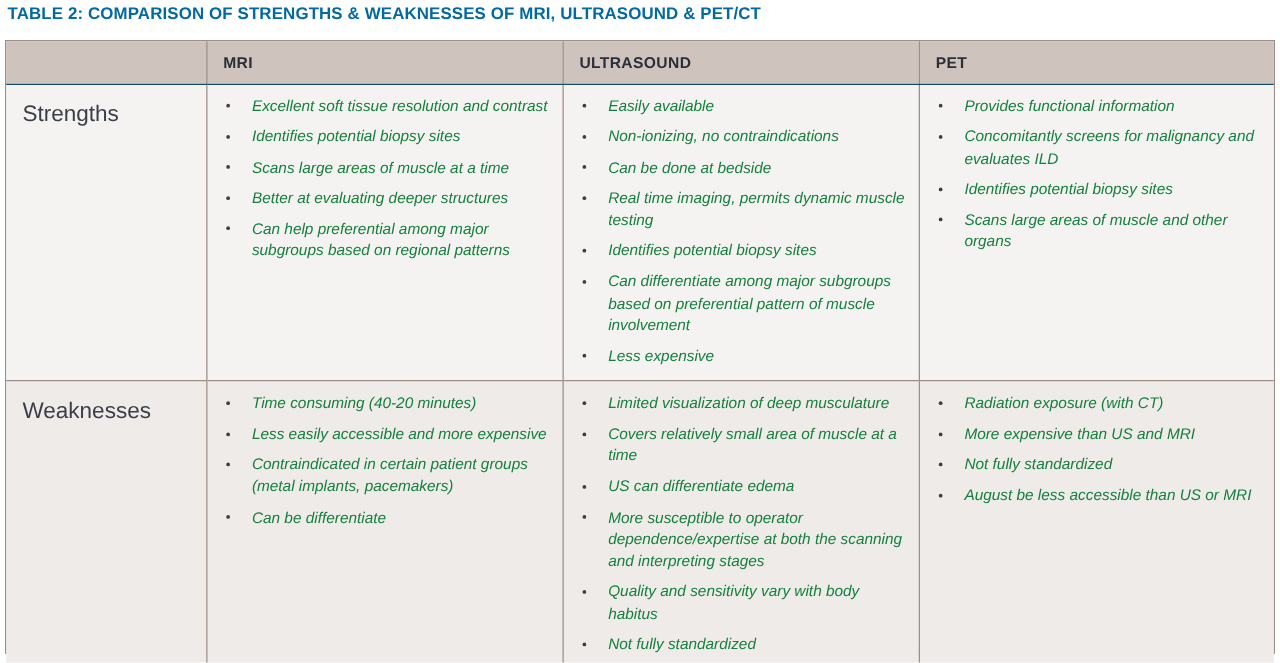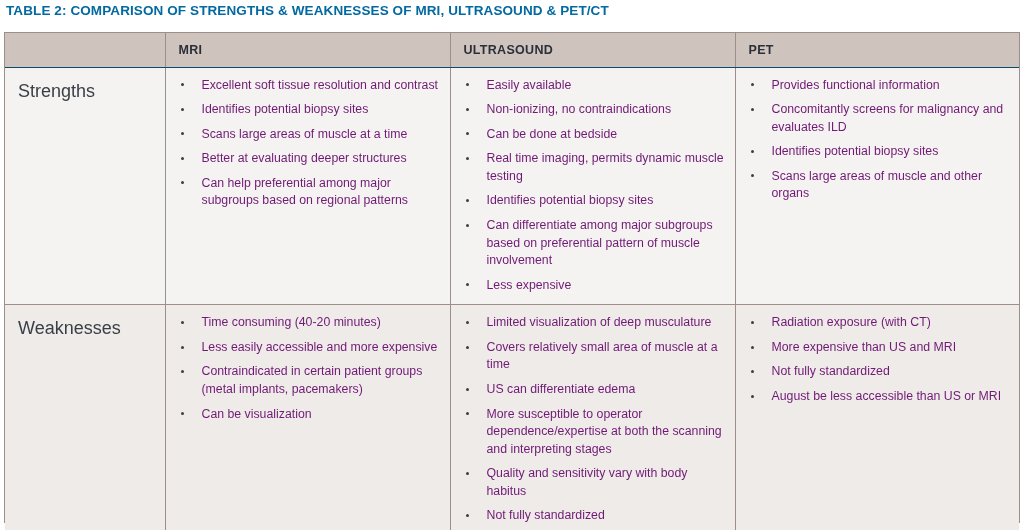--- a/index.html
+++ b/index.html
@@ -102,21 +102,22 @@
     list-style: none;
     margin: 0;
     padding: 9px 10px 10px 14px;
   }
   ul.bullets li {
     position: relative;
     padding-left: 22px;
     margin: 0 0 7px 0;
     font-size: 12.3px;
     line-height: 1.43;
-    color: #701a75;
+    color: #15803d;
+    font-style: italic;
   }
   ul.bullets li:last-child { margin-bottom: 0; }
   ul.bullets li .dot {
     position: absolute;
     left: 1px;
     top: 0.54em;
     width: 3px;
     height: 3px;
     background: #3a3f47;
     border-radius: 50%;
@@ -183,21 +184,21 @@
 
         <tr class="row-weaknesses">
           <td>
             <div class="row-label">Weaknesses</div>
           </td>
           <td>
             <ul class="bullets">
               <li><span class="dot"></span><span>Time consuming (40-20 minutes)</span></li>
               <li><span class="dot"></span><span>Less easily accessible and more expensive</span></li>
               <li><span class="dot"></span><span>Contraindicated in certain patient groups (metal implants, pacemakers)</span></li>
-              <li><span class="dot"></span><span>Can be visualization</span></li>
+              <li><span class="dot"></span><span>Can be differentiate</span></li>
             </ul>
           </td>
           <td>
             <ul class="bullets">
               <li><span class="dot"></span><span>Limited visualization of deep musculature</span></li>
               <li><span class="dot"></span><span>Covers relatively small area of muscle at a time</span></li>
               <li><span class="dot"></span><span>US can differentiate edema</span></li>
               <li><span class="dot"></span><span>More susceptible to operator dependence/expertise at both the scanning and interpreting stages</span></li>
               <li><span class="dot"></span><span>Quality and sensitivity vary with body habitus</span></li>
               <li><span class="dot"></span><span>Not fully standardized</span></li>

